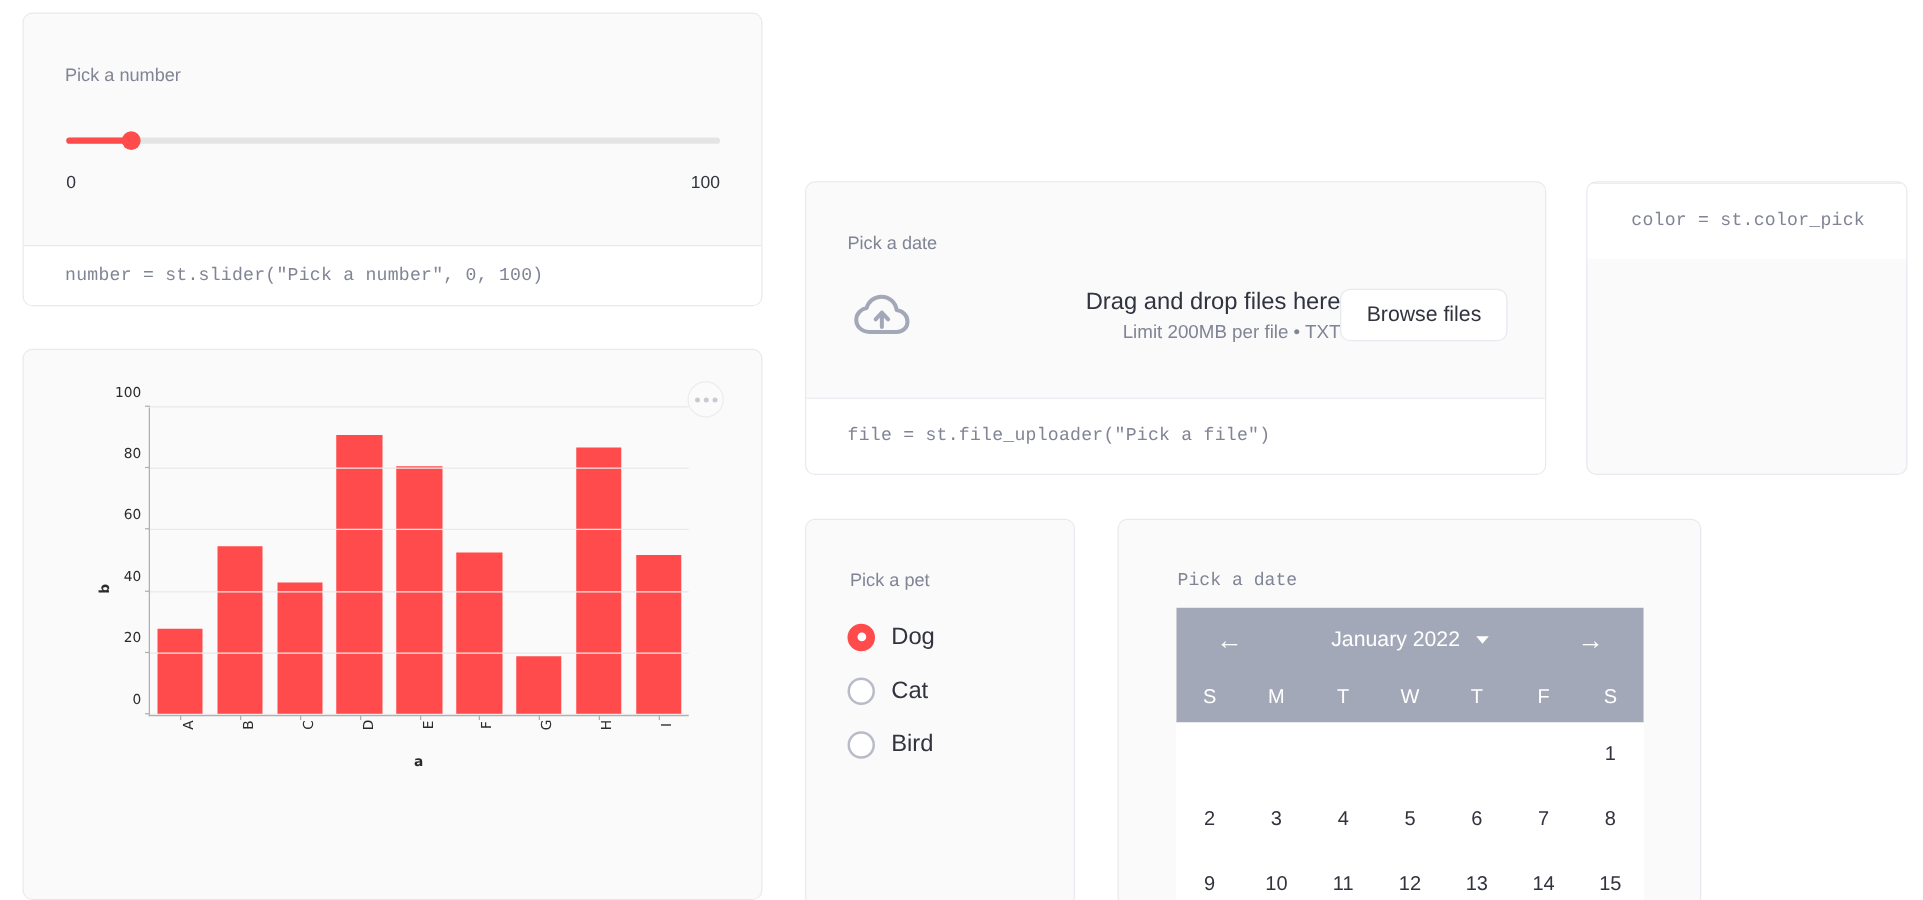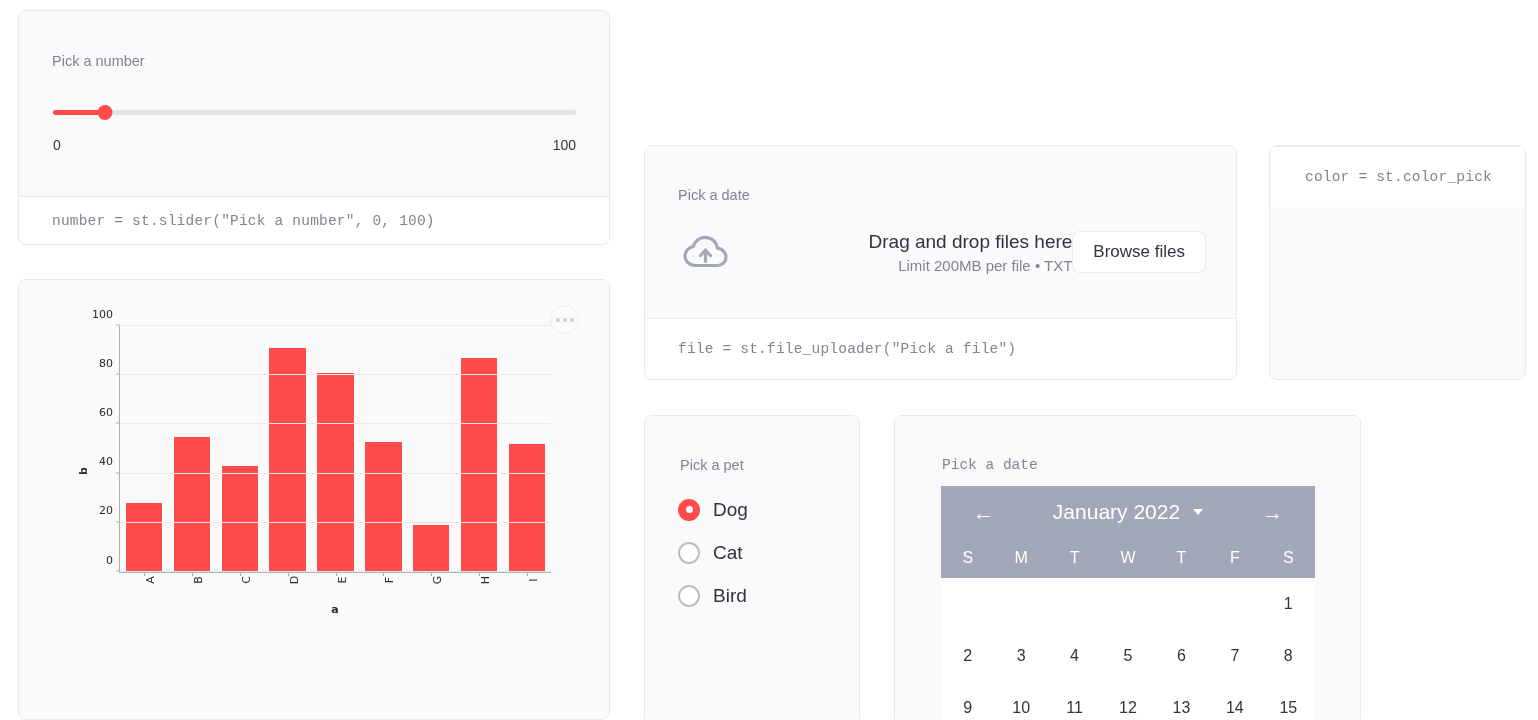--- a/index.html
+++ b/index.html
@@ -175,21 +175,21 @@
     background: #ffffff;
     overflow: hidden;
   }
   .cal-head { background: #a3a8b8; color: #ffffff; }
   .cal-nav {
     height: 52px; display: flex; align-items: center;
     justify-content: space-between; padding: 0 32px;
   }
   .cal-arrow { font-size: 21px; line-height: 1; color: #ffffff; }
   .cal-title-wrap { display: flex; align-items: center; gap: 13px; }
-  .cal-title { font-size: 21px; color: #ffffff; }
+  .cal-title { font-size: 17px; color: #ffffff; }
   .caret-down {
     width: 0; height: 0;
     border-left: 5px solid transparent;
     border-right: 5px solid transparent;
     border-top: 6px solid #ffffff;
   }
   .cal-dow {
     display: grid; grid-template-columns: repeat(7, 1fr);
     height: 40px; align-items: center;
   }

